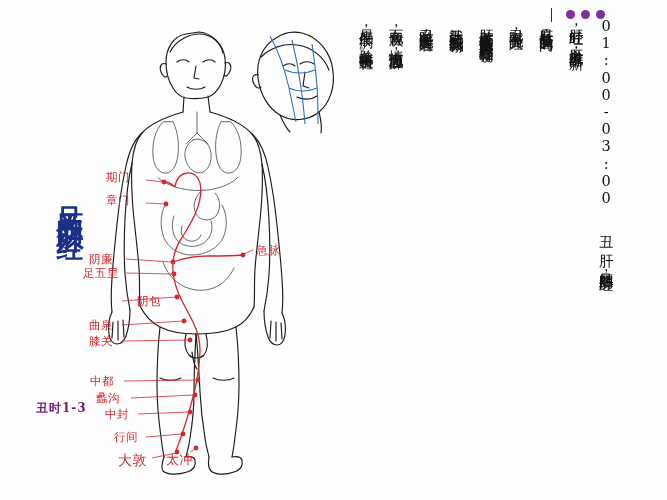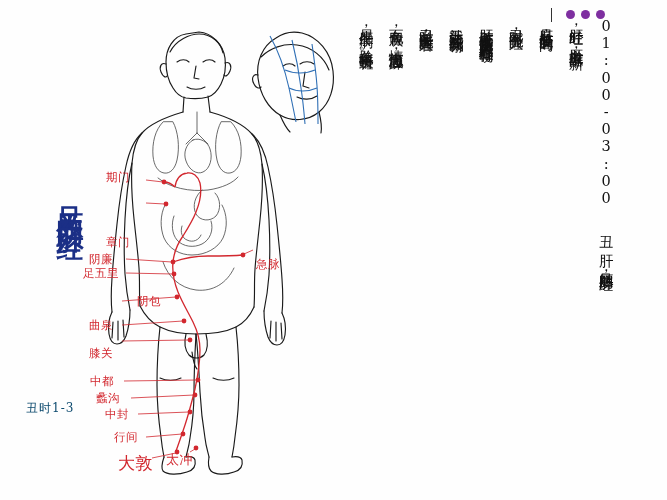--- a/index.html
+++ b/index.html
@@ -77,25 +77,26 @@
     font-family: "DejaVu Serif", "Liberation Serif", serif;
     font-size: 27px;
     font-weight: bold;
     letter-spacing: 7px;
     color: #1b2f86;
     height: 180px;
   }
   .subtitle-left {
     position: absolute;
     top: 400px;
-    left: 26px;
+    left: 36px;
     font-family: "DejaVu Serif", "Liberation Serif", serif;
     font-size: 12px;
-    color: #0c4a6e;
+    color: #701a75;
     letter-spacing: 1px;
+    font-weight: bold;
   }
 
   
   .pt-label {
     position: absolute;
     font-family: Liberation Mono, monospace;
     font-size: 11.5px;
     color: #d2272e;
     white-space: nowrap;
     letter-spacing: 0.5px;
@@ -293,27 +294,27 @@
   <div class="vcol c5">肝脏还在输出能量支持人的思维和行动，</div>
   <div class="vcol c6">就无法完成新陈代谢。</div>
   <div class="vcol c7">丑时前未能入睡者，</div>
   <div class="vcol c8">面色青灰，情志怠慢而躁，</div>
   <div class="vcol c9">易生肝病，脸色晦暗长斑。</div>
 
   <div class="title-left">足厥阴肝经</div>
   <div class="subtitle-left">丑时1-3</div>
 
   <div class="pt-label" style="left:106px; top:170px;">期门</div>
-  <div class="pt-label" style="left:106px; top:193px;margin-top:42px;">章门</div>
-  <div class="pt-label" style="left:256px; top:257px;">急脉</div>
+  <div class="pt-label" style="left:106px; top:193px;">章门</div>
+  <div class="pt-label" style="left:256px; top:243px;">急脉</div>
   <div class="pt-label" style="left:89px; top:252px;">阴廉</div>
   <div class="pt-label" style="left:83px; top:266px;text-align:right;">足五里</div>
   <div class="pt-label" style="left:89px; top:294px;margin-left:48px;">阴包</div>
   <div class="pt-label" style="left:89px; top:318px;">曲泉</div>
-  <div class="pt-label" style="left:89px; top:334px;margin-top:12px;">膝关</div>
+  <div class="pt-label" style="left:89px; top:334px;">膝关</div>
   <div class="pt-label" style="left:90px; top:374px;">中都</div>
   <div class="pt-label" style="left:96px; top:391px;text-align:center;">蠡沟</div>
   <div class="pt-label" style="left:105px; top:407px;">中封</div>
   <div class="pt-label" style="left:114px; top:430px;">行间</div>
-  <div class="pt-label" style="left:118px; top:452px; font-size:17px;">大敦</div>
+  <div class="pt-label" style="left:118px; top:452px; font-size:14px;">大敦</div>
   <div class="pt-label" style="left:166px; top:451px; font-size:13px;">太冲</div>
 
 </div>
 
 </body></html>

